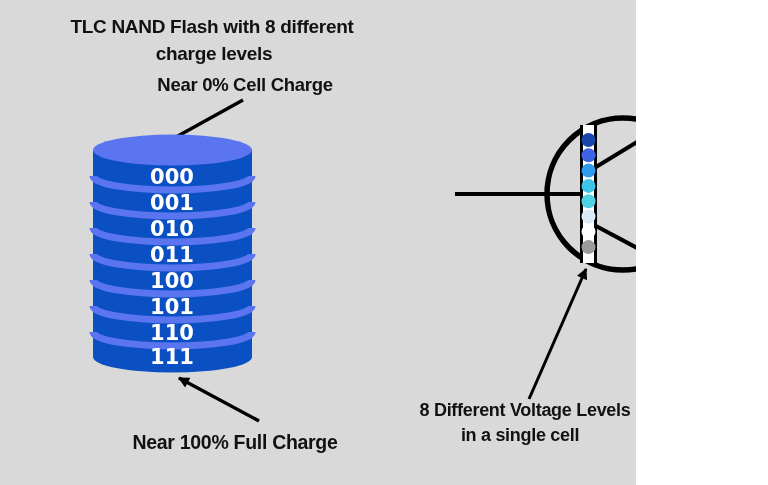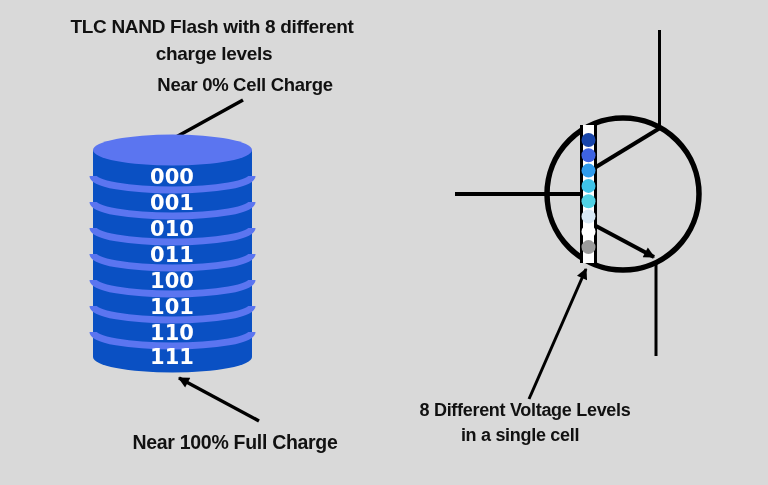--- a/index.html
+++ b/index.html
@@ -1,18 +1,18 @@
 <!DOCTYPE html>
 <html><head>
 <meta charset="utf-8">
 <style>
   html, body { margin: 0; padding: 0; }
   .stage {
     position: relative;
-    width: 768px;
+    width: 636px;
     height: 485px;
     overflow: hidden;
     font-family: "Liberation Sans", sans-serif;
   }
   svg { display: block; }
   .title-text {
     font-family: "Liberation Sans", sans-serif;
     font-weight: 700;
     font-size: 19px;
     letter-spacing: -0.3px;

